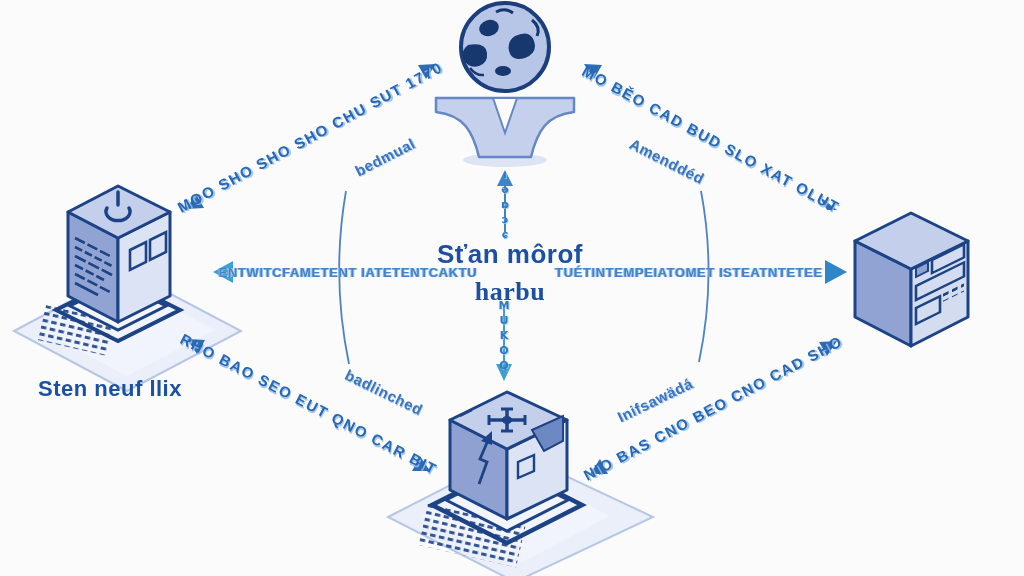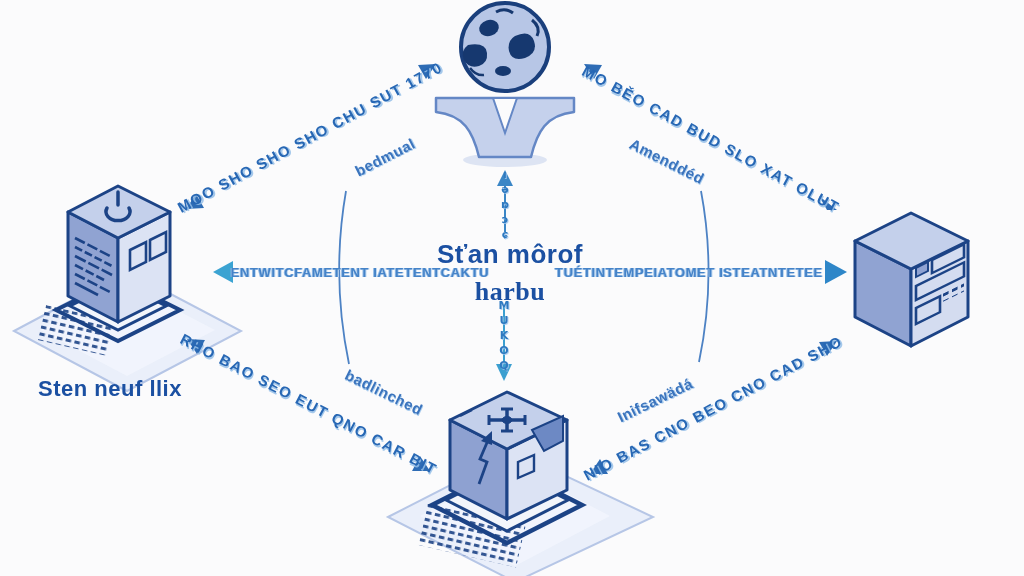--- a/index.html
+++ b/index.html
@@ -164,21 +164,21 @@
   <div class="lbl edge-text" style="left:713px;top:408px;transform:translate(-50%,-50%) rotate(-28deg);">NIO BAS CNO BEO CNO CAD SHO</div>
 
   <div class="lbl curve-text" style="left:385px;top:157px;transform:translate(-50%,-50%) rotate(-27deg);">bedmual</div>
 
   <div class="lbl curve-text" style="left:667px;top:161px;transform:translate(-50%,-50%) rotate(27deg);">Amenddéd</div>
 
   <div class="lbl curve-text" style="left:384px;top:392px;transform:translate(-50%,-50%) rotate(26deg);">badlinched</div>
 
   <div class="lbl curve-text" style="left:655px;top:400px;transform:translate(-50%,-50%) rotate(-26deg);">Inifsawädá</div>
 
-  <div class="lbl hband" style="left:360px;top:272px;transform:translate(-50%,-50%);">ENTWITCFAMETENT IATETENTCAKTU</div>
+  <div class="lbl hband" style="left:348px;top:272px;transform:translate(-50%,-50%);">ENTWITCFAMETENT IATETENTCAKTU</div>
 
   <div class="lbl hband" style="left:681px;top:272px;transform:translate(-50%,-50%);margin-left:8px;">TUÉTINTEMPEIATOMET ISTEATNTETEE</div>
 
   <div class="lbl vtext" style="left:505px;top:205px;transform:translate(-50%,-50%);">ıǝɒɔɕ</div>
 
   <div class="lbl vtext" style="left:504px;top:336px;transform:translate(-50%,-50%);">MUKOQ</div>
 
   <div class="lbl title" style="left:510px;top:254px;transform:translate(-50%,-50%);">Sťan môrof</div>
 
   <div class="lbl title" style="left:510px;top:292px;transform:translate(-50%,-50%);font-family:Liberation Serif, serif;">harbu</div>

